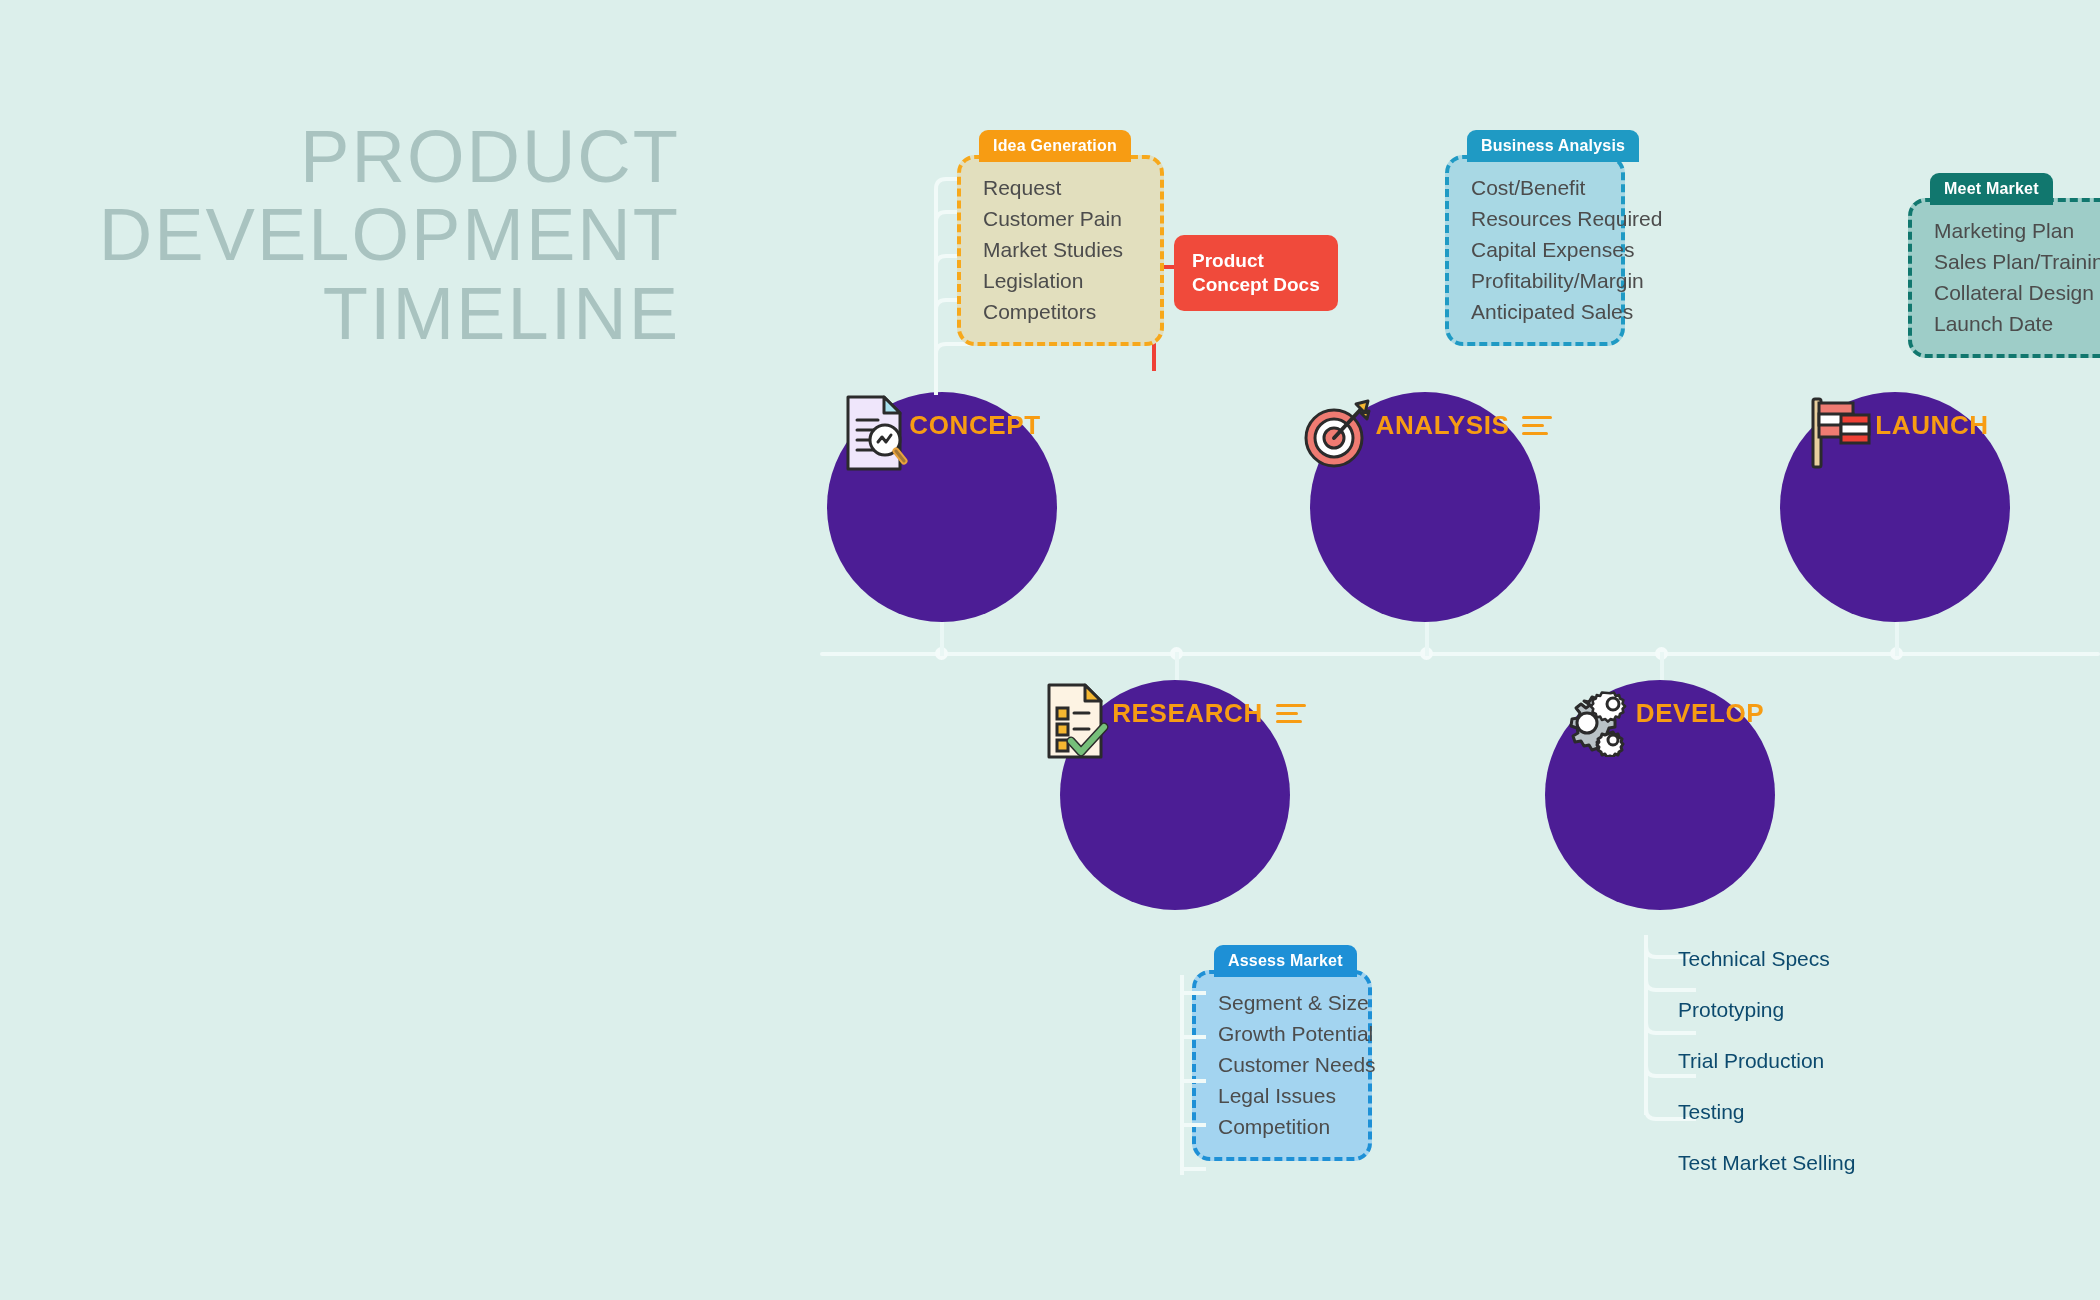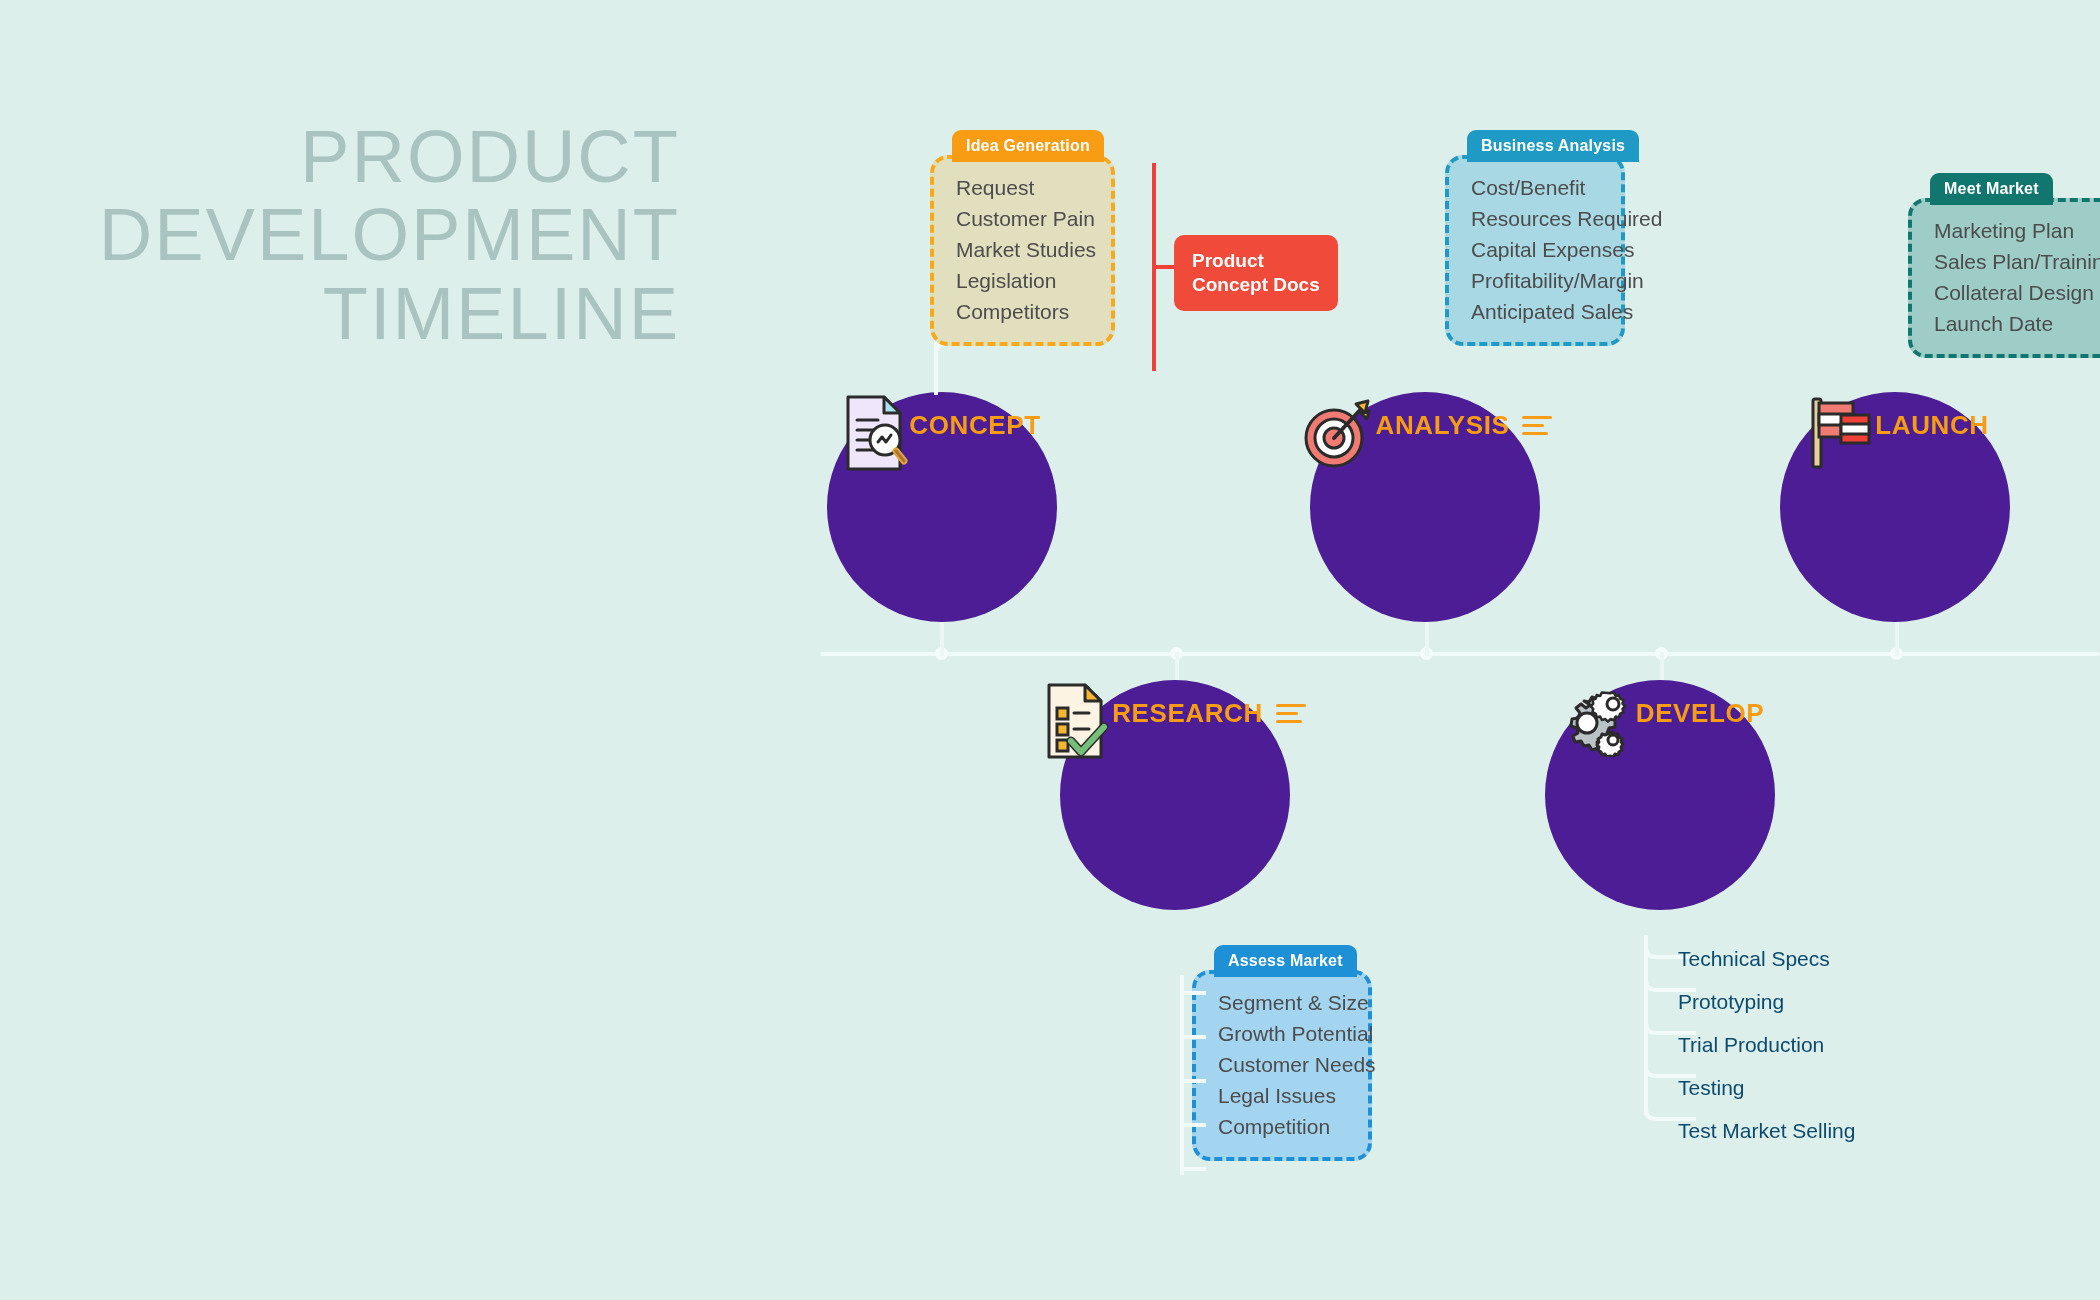--- a/index.html
+++ b/index.html
@@ -122,21 +122,21 @@
   .card.brightblue .tab { background: #1e90d6; }
 
   
   .plainlist { position: absolute; }
   .plainlist .item {
     font-size: 21px;
     color: #0c4a6e;
     line-height: 1;
     white-space: nowrap;
   }
-  .plainlist .item + .item { margin-top: 22px; }
+  .plainlist .item + .item { margin-top: 30px; }
 
   
   .branches { position: absolute; pointer-events: none; }
 
   
   #red-bracket {
     position: absolute;
     background: #ef4136;
   }
   #red-stub {
@@ -301,21 +301,21 @@
     </g>
   </svg>
 
   <div id="red-bracket" style="left:1152px; top:163px; width:4px; height:208px;"></div>
   <div id="red-stub" style="left:1152px; top:265px; width:22px; height:4px;"></div>
   <div id="callout" style="left:1174px; top:235px;">
     <span>Product</span>
     <span>Concept Docs</span>
   </div>
 
-  <div class="card" style="left:930px; top:155px; width:185px;">
+  <div class="card" style="left:957px; top:155px; width:207px;">
     <div class="tab">Idea Generation</div>
     <div class="item">Request</div>
     <div class="item">Customer Pain</div>
     <div class="item">Market Studies</div>
     <div class="item">Legislation</div>
     <div class="item">Competitors</div>
   </div>
 
   <div class="card blue" style="left:1445px; top:155px; width:180px;">
     <div class="tab">Business Analysis</div>

